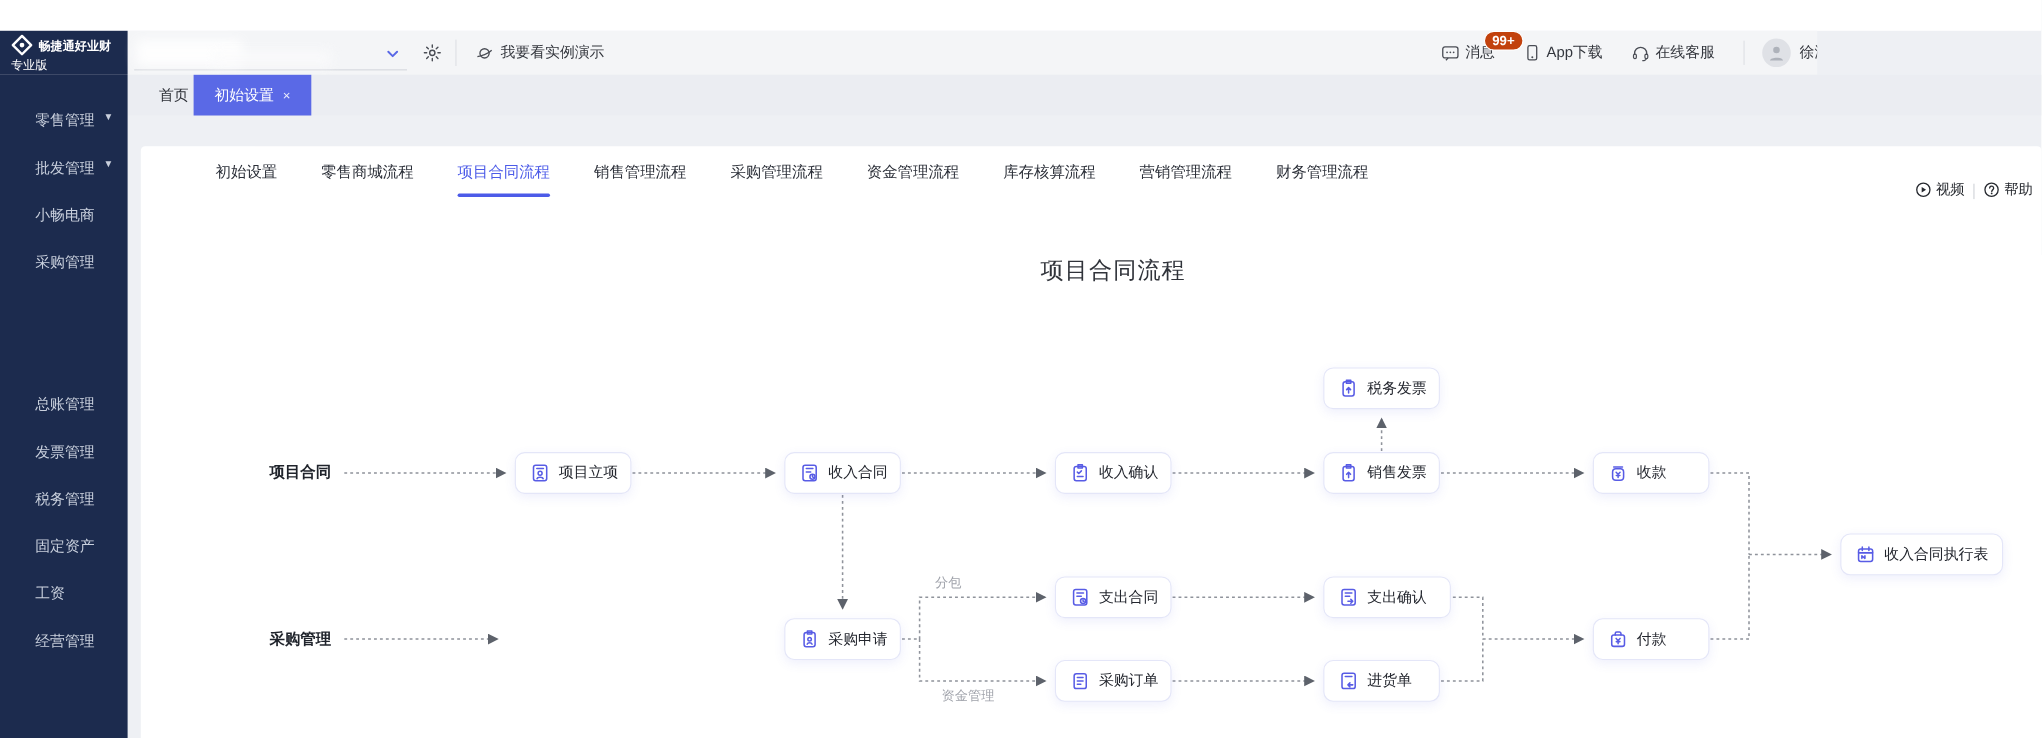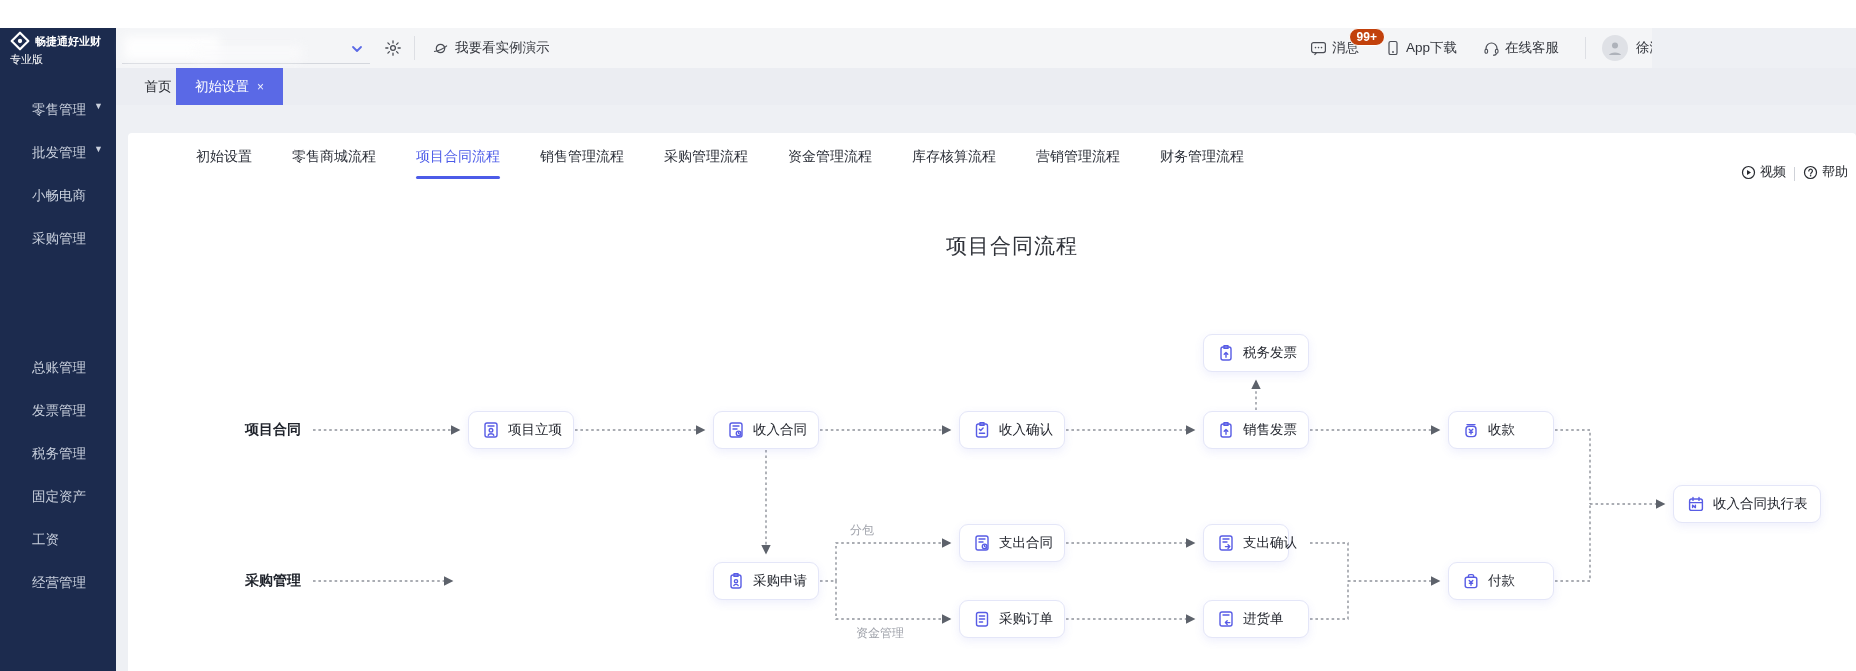--- a/index.html
+++ b/index.html
@@ -338,21 +338,21 @@
       </div>
       <div class="fnode" style="left: 959px; top: 524px; width: 106px;">
         <svg class="ficon" viewBox="0 0 18 18" fill="none" stroke="currentColor" stroke-width="1.4" stroke-linecap="round" stroke-linejoin="round">
           <rect x="3" y="2" width="12" height="14" rx="2"></rect>
           <path d="M6 5h6M6 8h4"></path>
           <circle cx="11.6" cy="12.4" r="2.3"></circle>
           <path d="M11.6 11.3v1.2l.9.5"></path>
         </svg>
         <span class="flabel">支出合同</span>
       </div>
-      <div class="fnode" style="left: 1203px; top: 524px; width: 86px;">
+      <div class="fnode" style="left: 1203px; top: 524px; width: 116px;">
         <svg class="ficon" viewBox="0 0 18 18" fill="none" stroke="currentColor" stroke-width="1.4" stroke-linecap="round" stroke-linejoin="round">
           <rect x="3" y="2" width="12" height="14" rx="2"></rect>
           <path d="M6 5h6M6 8h4"></path>
           <path d="M8.4 12.6h4.4M11 10.8l1.8 1.8-1.8 1.8"></path>
         </svg>
         <span class="flabel">支出确认</span>
       </div>
       <div class="fnode" style="left: 1448px; top: 562px; width: 106px;">
         <svg class="ficon" viewBox="0 0 18 18" fill="none" stroke="currentColor" stroke-width="1.4" stroke-linecap="round" stroke-linejoin="round">
           <rect x="3.2" y="5.2" width="11.6" height="10.4" rx="2"></rect>

